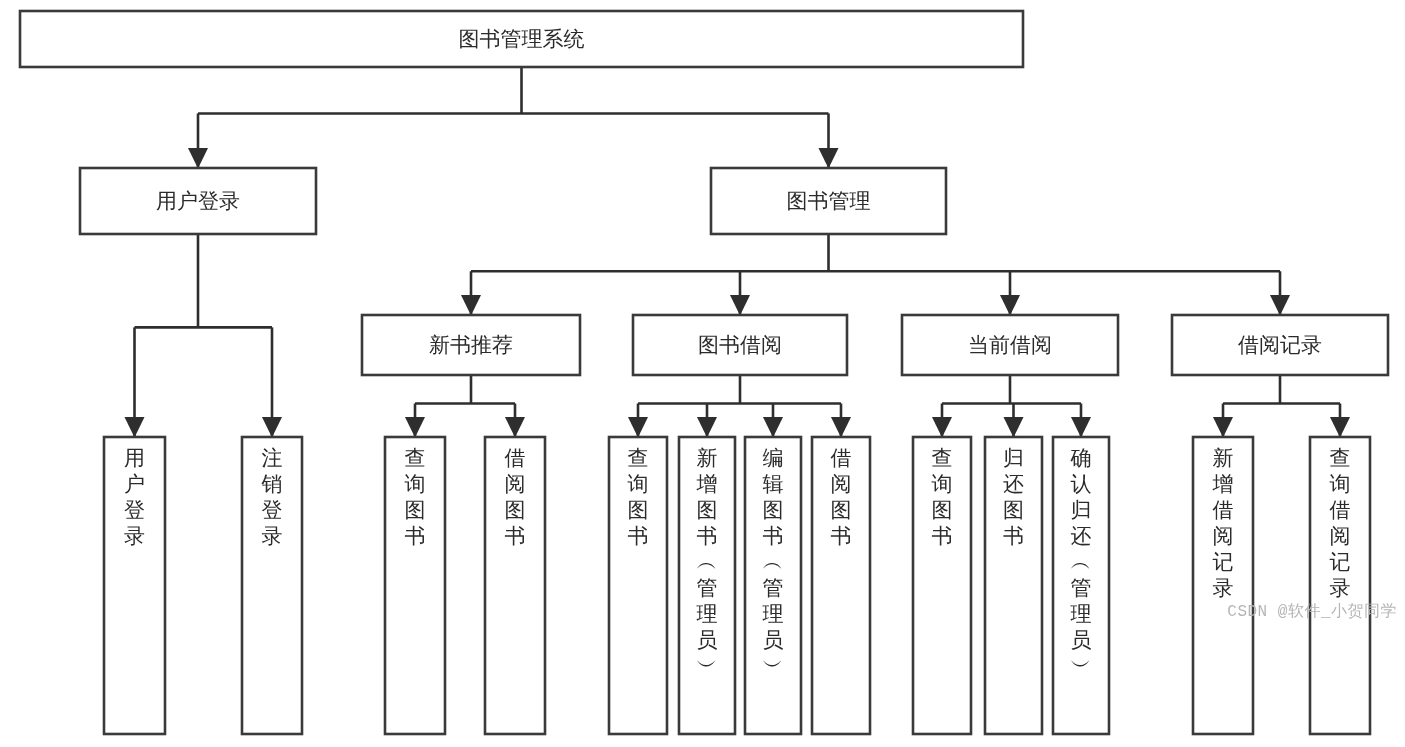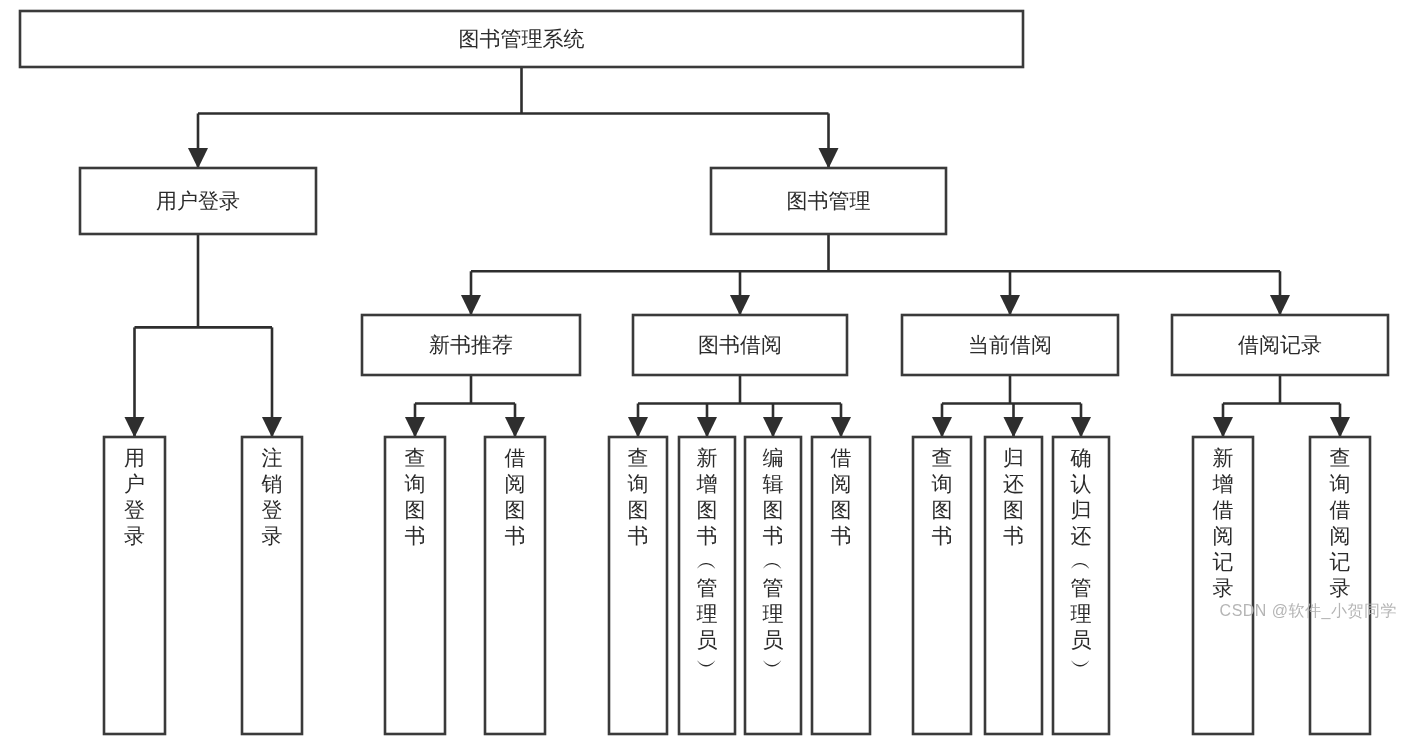--- a/index.html
+++ b/index.html
@@ -48,21 +48,21 @@
   }
   .edge-line {
     stroke: #2e2e2e;
     stroke-width: 2.6;
     fill: none;
   }
   .watermark-text {
     position: absolute;
     right: 8px;
     bottom: 6px;
-    font-family: Liberation Sans, sans-serif;
+    font-family: Liberation Mono, monospace;
     font-size: 16px;
     color: #b5b5b5;
     letter-spacing: 0.5px;
     white-space: nowrap;
     user-select: none;
   }
 </style>
 </head>
 <body>
 

